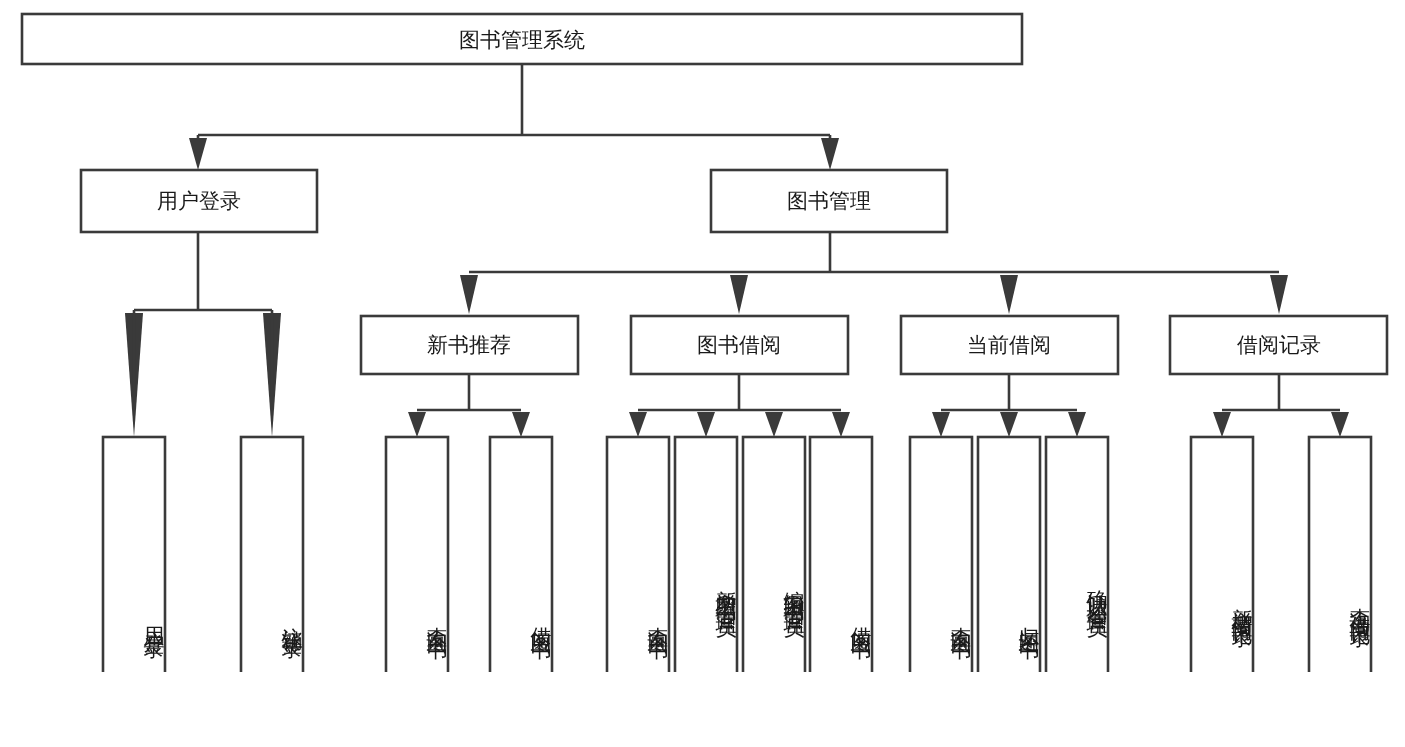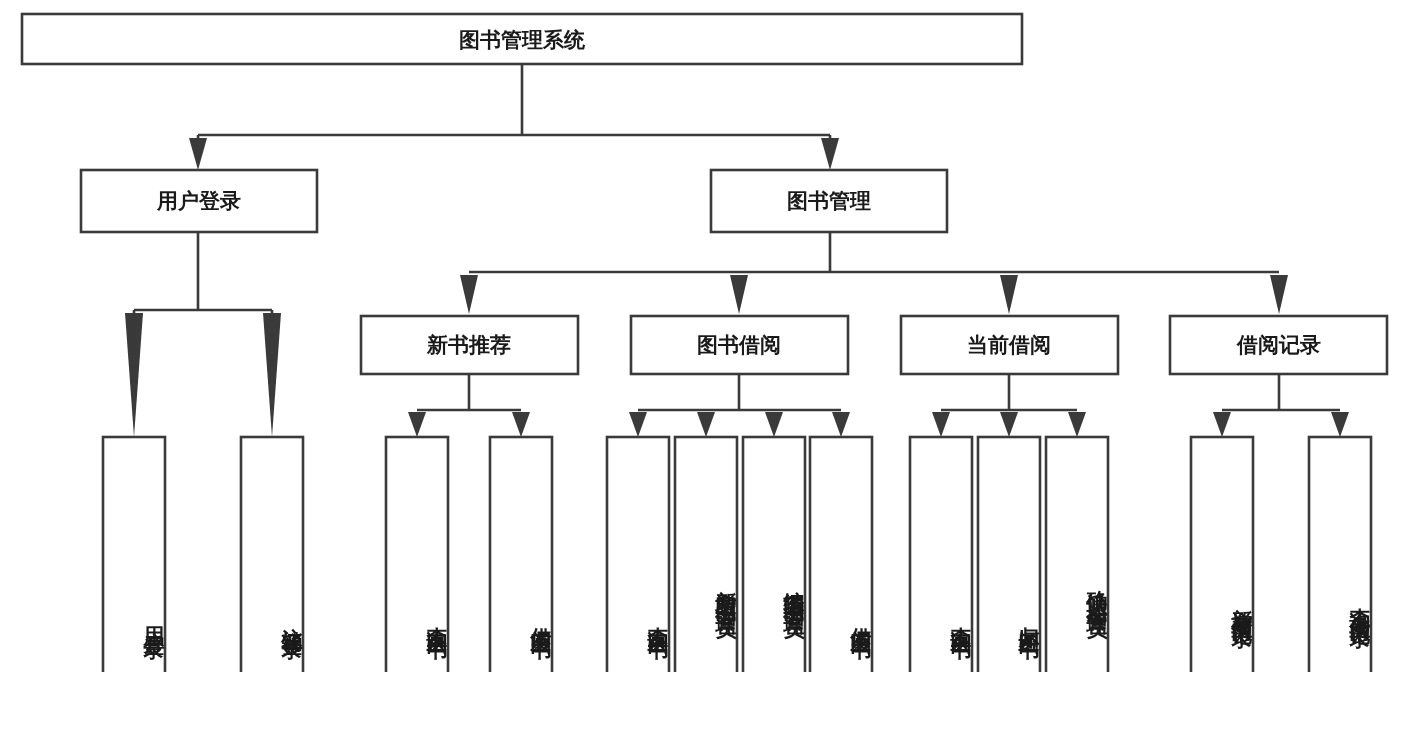--- a/index.html
+++ b/index.html
@@ -9,21 +9,20 @@
   }
   body {
     font-family: "Liberation Sans", "DejaVu Sans", sans-serif;
   }
   #diagram-root {
     position: relative;
     width: 1405px;
     height: 672px;
     background: #ffffff;
     overflow: hidden;
-    font-weight: bold;
   }
   svg.flow {
     position: absolute;
     left: 0;
     top: 0;
     width: 1405px;
     height: 747px;
   }
   .node-box {
     fill: #ffffff;

